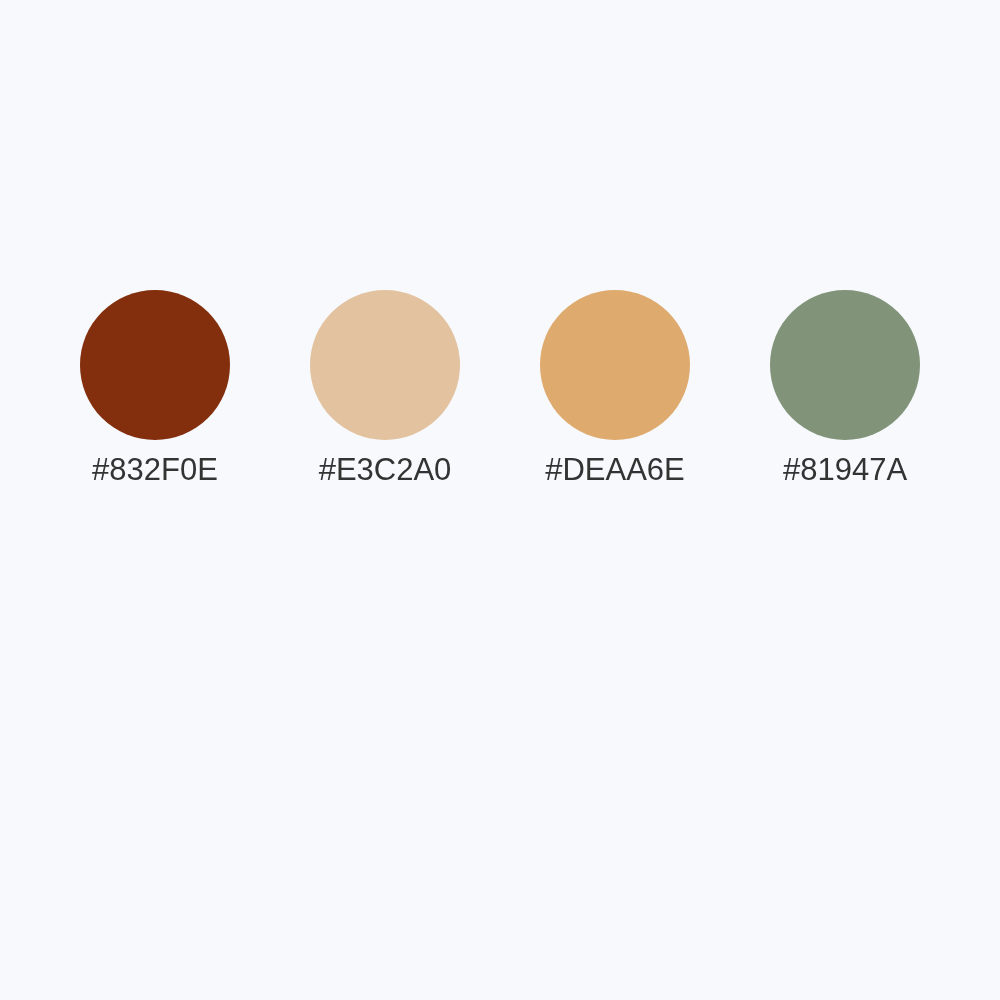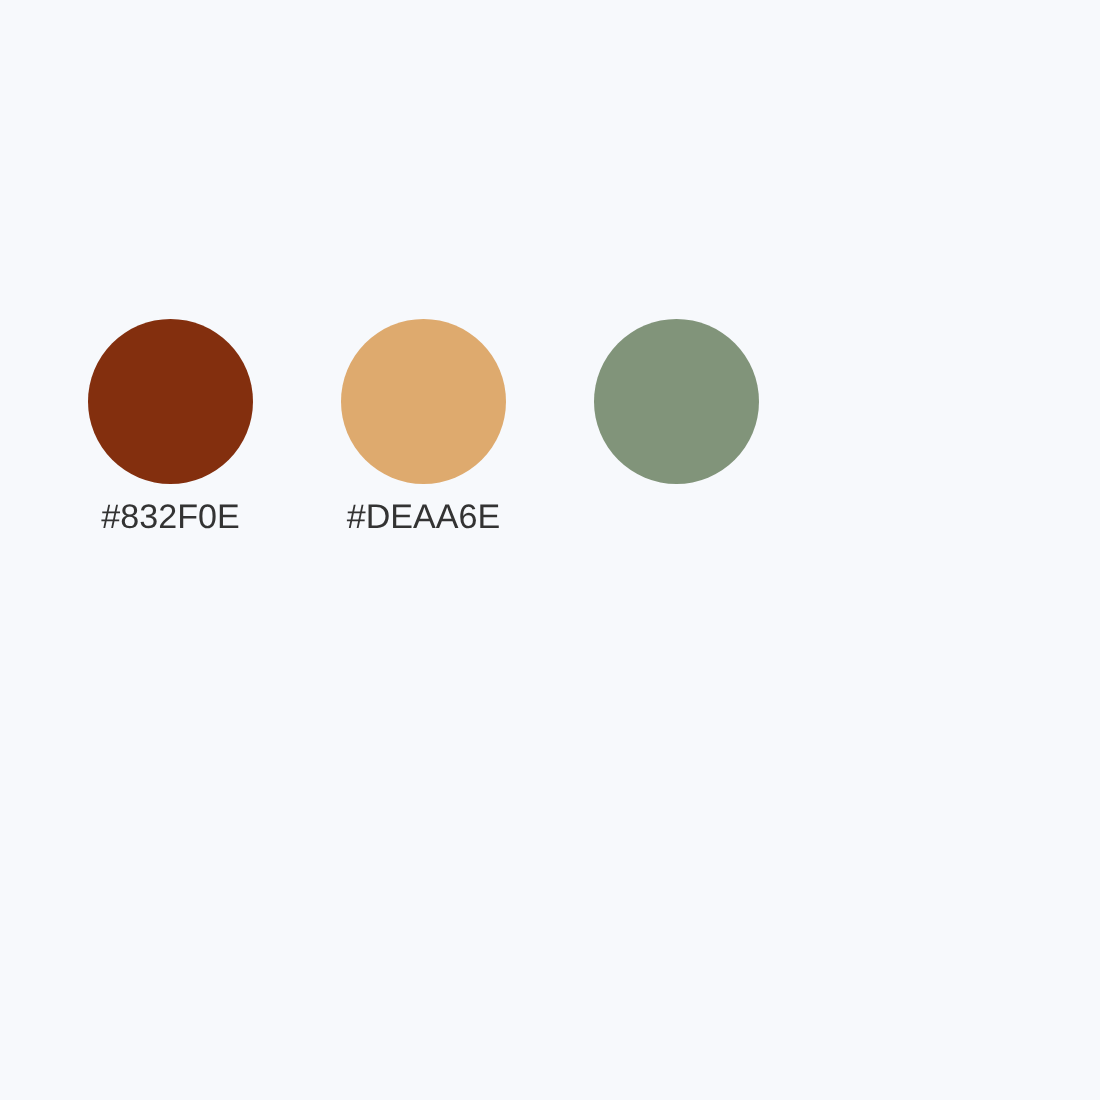--- a/index.html
+++ b/index.html
@@ -64,20 +64,25 @@
 </head>
 <body style="background: rgb(247, 249, 252);">
 
 <div id="palette-page">
   <div id="swatch-grid">
       <div class="swatch-cell">
         <div class="swatch-circle" style="background: rgb(131, 47, 14);"></div>
         <div class="swatch-label">#832F0E</div>
       </div>
       <div class="swatch-cell">
+        <div class="swatch-circle" style="background: rgb(227, 194, 160);"></div>
+        <div class="swatch-label">#E3C2A0</div>
+      </div>
+      <div class="swatch-cell">
         <div class="swatch-circle" style="background: rgb(222, 170, 110);"></div>
         <div class="swatch-label">#DEAA6E</div>
       </div>
       <div class="swatch-cell">
         <div class="swatch-circle" style="background: rgb(129, 148, 122);"></div>
+        <div class="swatch-label">#81947A</div>
       </div>
     </div>
 </div>
 
 </body></html>

